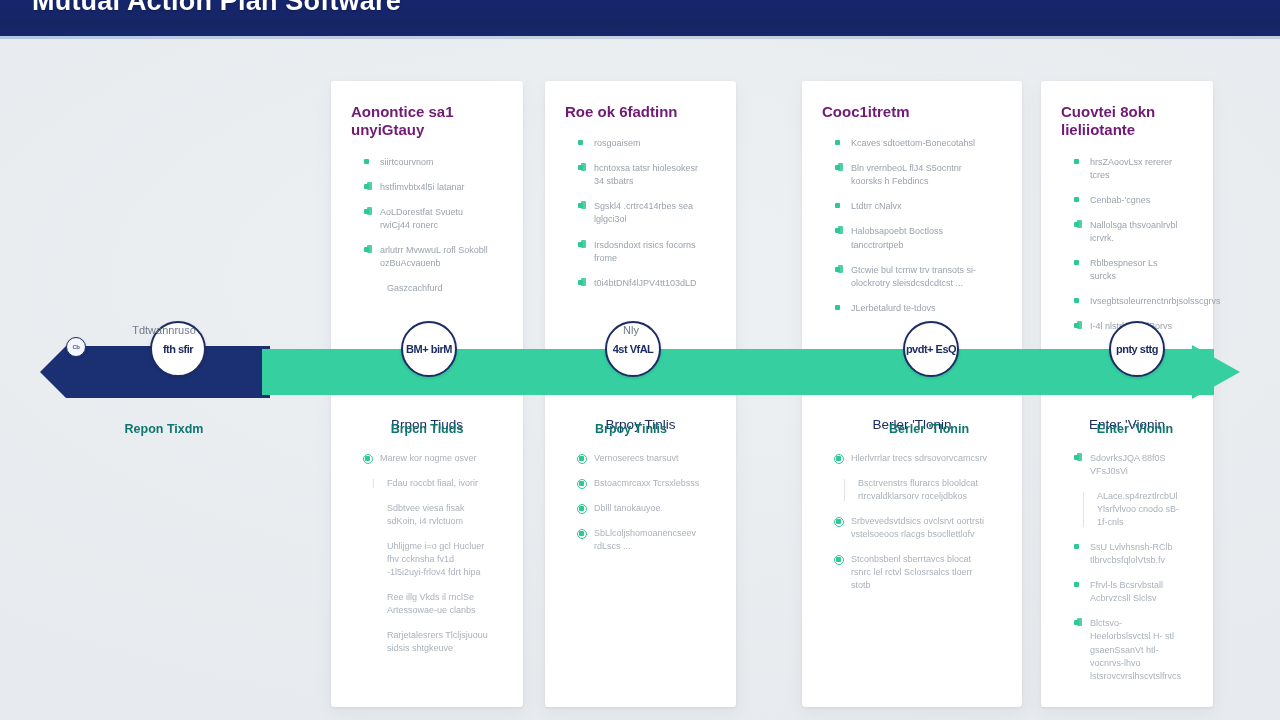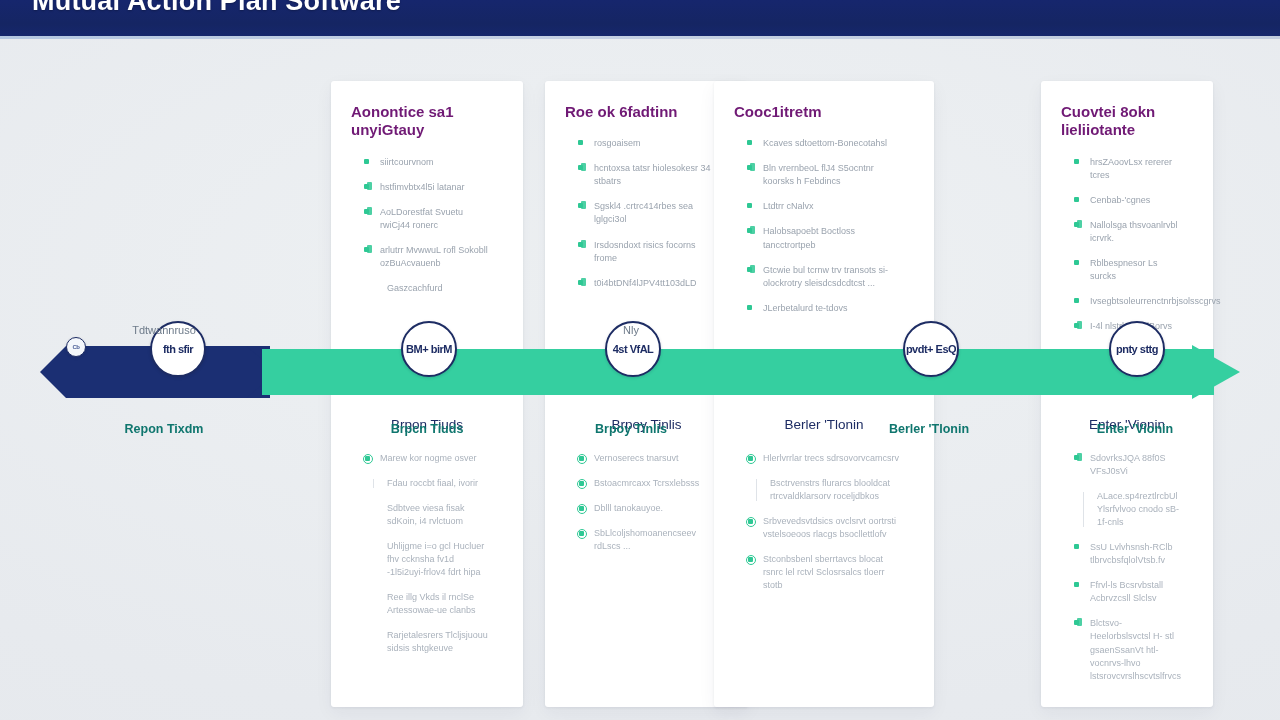--- a/index.html
+++ b/index.html
@@ -31,22 +31,22 @@
     position:absolute;left:0;top:39px;width:1280px;height:681px;
     background:radial-gradient(140% 120% at 50% 35%,#eef1f3 0%,#e7eaee 55%,#e4e7ec 100%);
   }
   
   .card{
     position:absolute;top:81px;height:626px;
     background:#ffffff;border-radius:3px;
     box-shadow:0 1px 3px rgba(30,40,70,.07),0 6px 18px rgba(30,40,70,.05);
   }
   .card.c0{left:331px;width:192px;}
-  .card.c1{left:545px;width:191px;padding-left:12px;}
-  .card.c2{left:714px;width:220px;}
+  .card.c1{left:545px;width:191px;}
+  .card.c2{left:802px;width:220px;}
   .card.c3{left:1041px;width:172px;}
 
   .card-top{position:absolute;left:0;top:0;right:0;padding:22px 20px 0 20px;box-sizing:border-box;}
   .card-bottom{position:absolute;left:0;top:336px;right:0;padding:0 20px;box-sizing:border-box;}
 
   .card-heading{
     font-size:15px;font-weight:bold;color:#701a75;
     line-height:1.22;margin:0 0 16px 0;
     filter:blur(.35px);
   }

